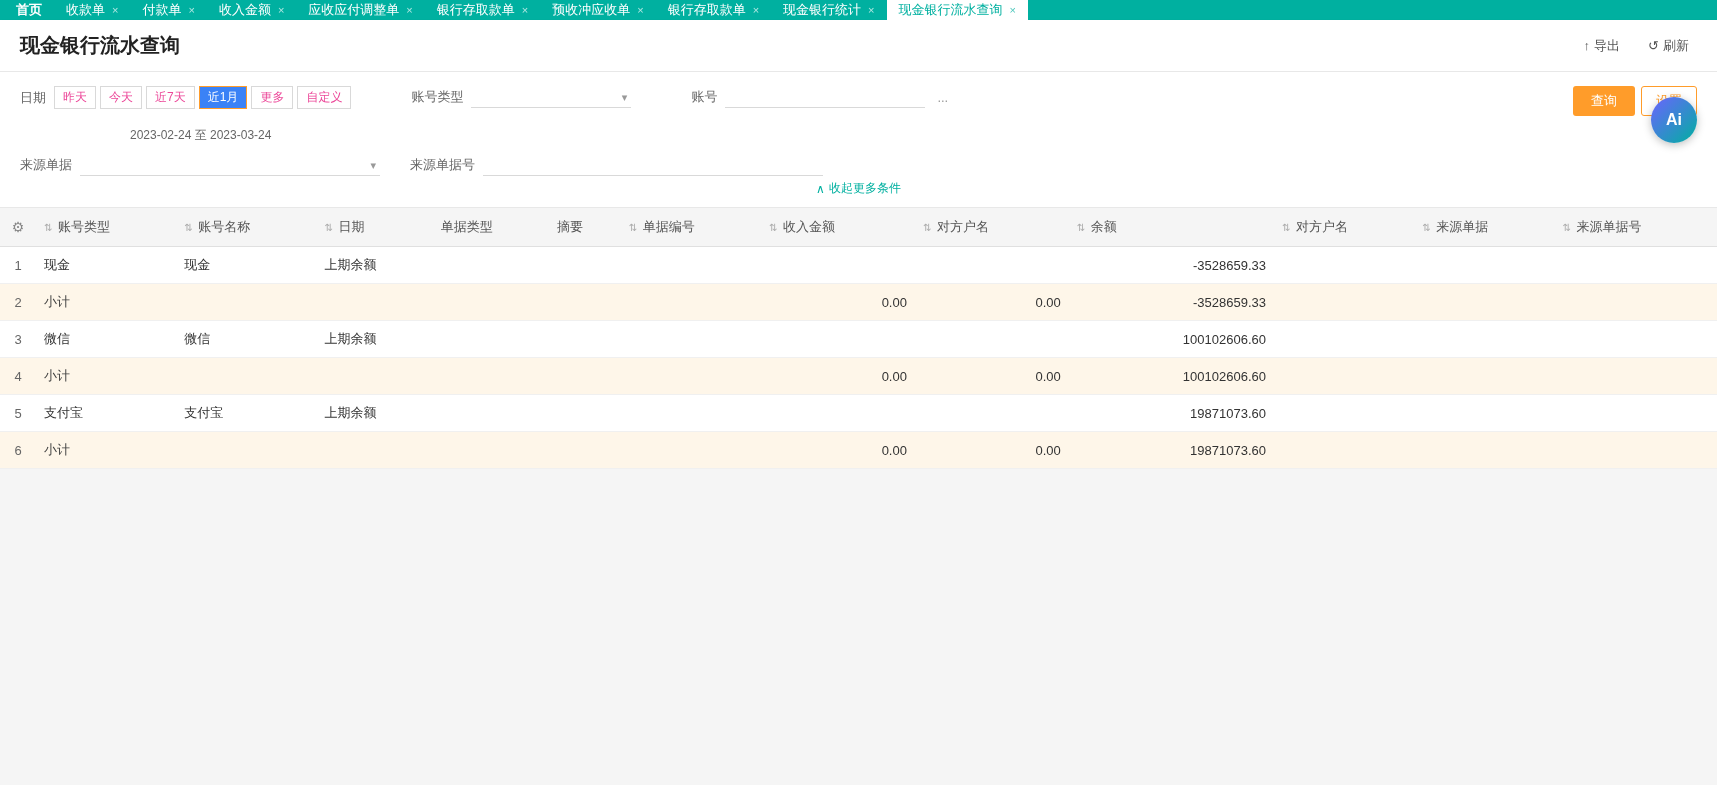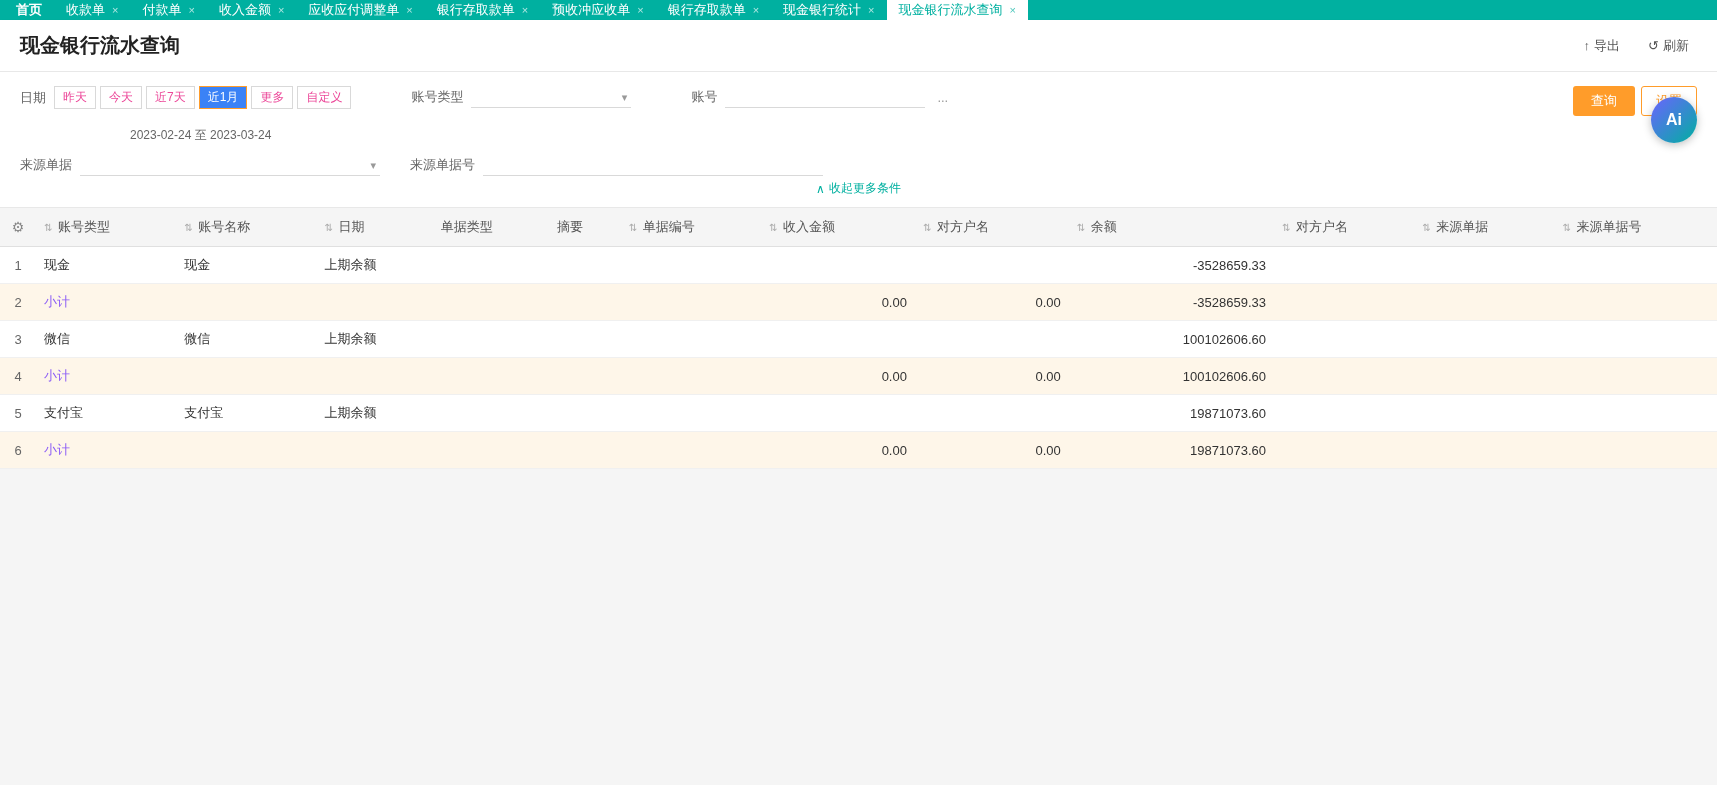--- a/index.html
+++ b/index.html
@@ -234,21 +234,21 @@
       background: #fffaf0;
     }
     tbody tr.subtotal-row {
       background: #fef6e9;
     }
     tbody td {
       padding: 9px 8px;
       color: #333;
       white-space: nowrap;
     }
-    tbody td.orange { color: #8b5cf6; font-family: Liberation Mono, monospace; }
+    tbody td.orange { color: #404040; font-family: Liberation Mono, monospace; }
     tbody td.number { text-align: right; }
     tbody td.row-num { color: #666; text-align: center; width: 30px; }
 
     .settings-col {
       text-align: center;
       width: 36px;
     }
     .settings-icon {
       font-size: 14px;
       color: #888;

